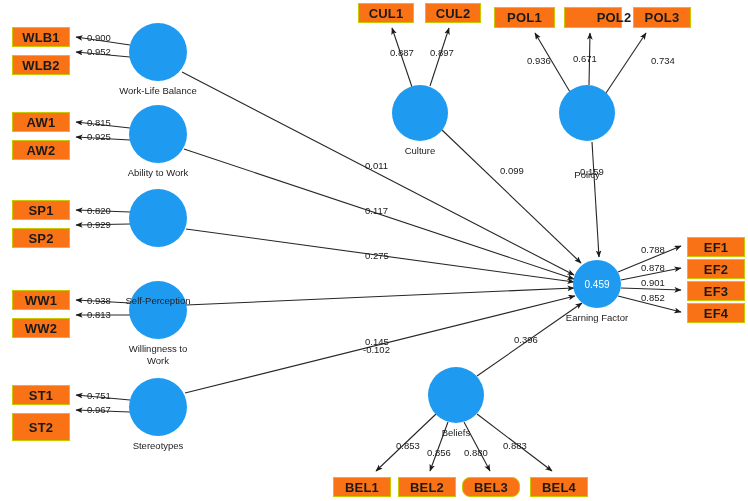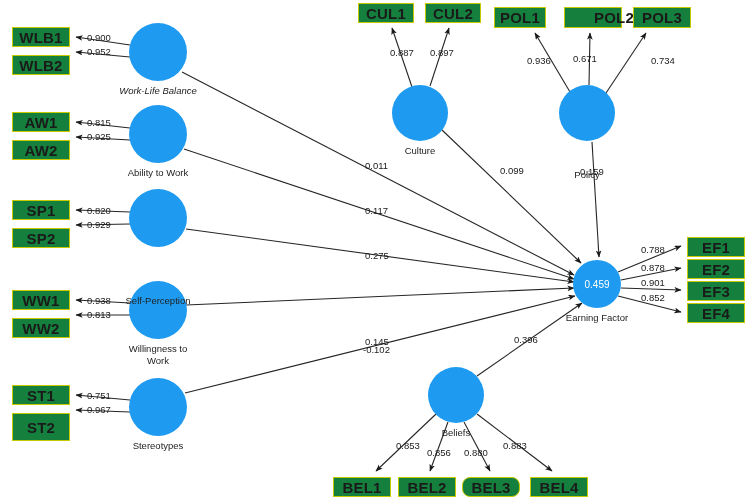--- a/index.html
+++ b/index.html
@@ -22,26 +22,26 @@
     position: absolute;
     left: 0;
     top: 0;
     width: 748px;
     height: 501px;
     pointer-events: none;
   }
   .indicator-box {
     position: absolute;
     box-sizing: border-box;
-    background: #15803d;
+    background: #f97316;
     border: 1px solid #C9C900;
     display: flex;
     align-items: center;
     justify-content: center;
-    font-size: 15px;
+    font-size: 13px;
     font-weight: bold;
     color: #1a1a1a;
     letter-spacing: 0.2px;
   }
   .latent-circle {
     position: absolute;
     box-sizing: border-box;
     border-radius: 50%;
     background: #1E9BF0;
     display: flex;
@@ -120,21 +120,21 @@
       <div class="indicator-box" style="left: 12px; top: 112px; width: 58px; height: 20px;">AW1</div>
       <div class="indicator-box" style="left: 12px; top: 140px; width: 58px; height: 20px;">AW2</div>
       <div class="indicator-box" style="left: 12px; top: 200px; width: 58px; height: 20px;">SP1</div>
       <div class="indicator-box" style="left: 12px; top: 228px; width: 58px; height: 20px;">SP2</div>
       <div class="indicator-box" style="left: 12px; top: 290px; width: 58px; height: 20px;">WW1</div>
       <div class="indicator-box" style="left: 12px; top: 318px; width: 58px; height: 20px;">WW2</div>
       <div class="indicator-box" style="left: 12px; top: 385px; width: 58px; height: 20px;">ST1</div>
       <div class="indicator-box" style="left: 12px; top: 413px; width: 58px; height: 28px;">ST2</div>
       <div class="indicator-box" style="left: 358px; top: 3px; width: 56px; height: 20px;">CUL1</div>
       <div class="indicator-box" style="left: 425px; top: 3px; width: 56px; height: 20px;">CUL2</div>
-      <div class="indicator-box" style="left: 494px; top: 7px; width: 52px; height: 21px;">POL1</div>
+      <div class="indicator-box" style="left: 494px; top: 7px; width: 61px; height: 21px;">POL1</div>
       <div class="indicator-box" style="left: 564px; top: 7px; width: 58px; height: 21px; padding-left: 42px;">POL2</div>
       <div class="indicator-box" style="left: 633px; top: 7px; width: 58px; height: 21px;">POL3</div>
       <div class="indicator-box" style="left: 687px; top: 237px; width: 58px; height: 20px;">EF1</div>
       <div class="indicator-box" style="left: 687px; top: 259px; width: 58px; height: 20px;">EF2</div>
       <div class="indicator-box" style="left: 687px; top: 281px; width: 58px; height: 20px;">EF3</div>
       <div class="indicator-box" style="left: 687px; top: 303px; width: 58px; height: 20px;">EF4</div>
       <div class="indicator-box" style="left: 333px; top: 477px; width: 58px; height: 20px;">BEL1</div>
       <div class="indicator-box" style="left: 398px; top: 477px; width: 58px; height: 20px;">BEL2</div>
       <div class="indicator-box" style="left: 462px; top: 477px; width: 58px; height: 20px; border-radius: 8px;">BEL3</div>
       <div class="indicator-box" style="left: 530px; top: 477px; width: 58px; height: 20px;">BEL4</div>
@@ -144,21 +144,21 @@
       <div class="latent-circle" style="left: 129px; top: 105px; width: 58px; height: 58px;"></div>
       <div class="latent-circle" style="left: 129px; top: 189px; width: 58px; height: 58px;"></div>
       <div class="latent-circle" style="left: 129px; top: 281px; width: 58px; height: 58px;"></div>
       <div class="latent-circle" style="left: 129px; top: 378px; width: 58px; height: 58px;"></div>
       <div class="latent-circle" style="left: 392px; top: 85px; width: 56px; height: 56px;"></div>
       <div class="latent-circle" style="left: 559px; top: 85px; width: 56px; height: 56px;"></div>
       <div class="latent-circle" style="left: 428px; top: 367px; width: 56px; height: 56px;"></div>
       <div class="latent-circle" style="left: 573px; top: 260px; width: 48px; height: 48px;">0.459</div>
     </div>
   <div id="label-layer">
-      <div class="latent-label" style="left: 98px; top: 85px; width: 120px; font-style: italic;">Work-Life Balance</div>
+      <div class="latent-label" style="left: 98px; top: 85px; width: 120px;">Work-Life Balance</div>
       <div class="latent-label" style="left: 98px; top: 167px; width: 120px;">Ability to Work</div>
       <div class="latent-label" style="left: 98px; top: 251px; width: 120px; margin-top: 44px;">Self-Perception</div>
       <div class="latent-label" style="left: 98px; top: 343px; width: 120px;">Willingness to
 Work</div>
       <div class="latent-label" style="left: 98px; top: 440px; width: 120px;">Stereotypes</div>
       <div class="latent-label" style="left: 360px; top: 145px; width: 120px;">Culture</div>
       <div class="latent-label" style="left: 527px; top: 145px; width: 120px; margin-top: 24px;">Policy</div>
       <div class="latent-label" style="left: 396px; top: 427px; width: 120px;">Beliefs</div>
       <div class="latent-label" style="left: 537px; top: 312px; width: 120px;">Earning Factor</div>
       <div class="coef-label" style="left: 87px; top: 32px;">0.900</div>

